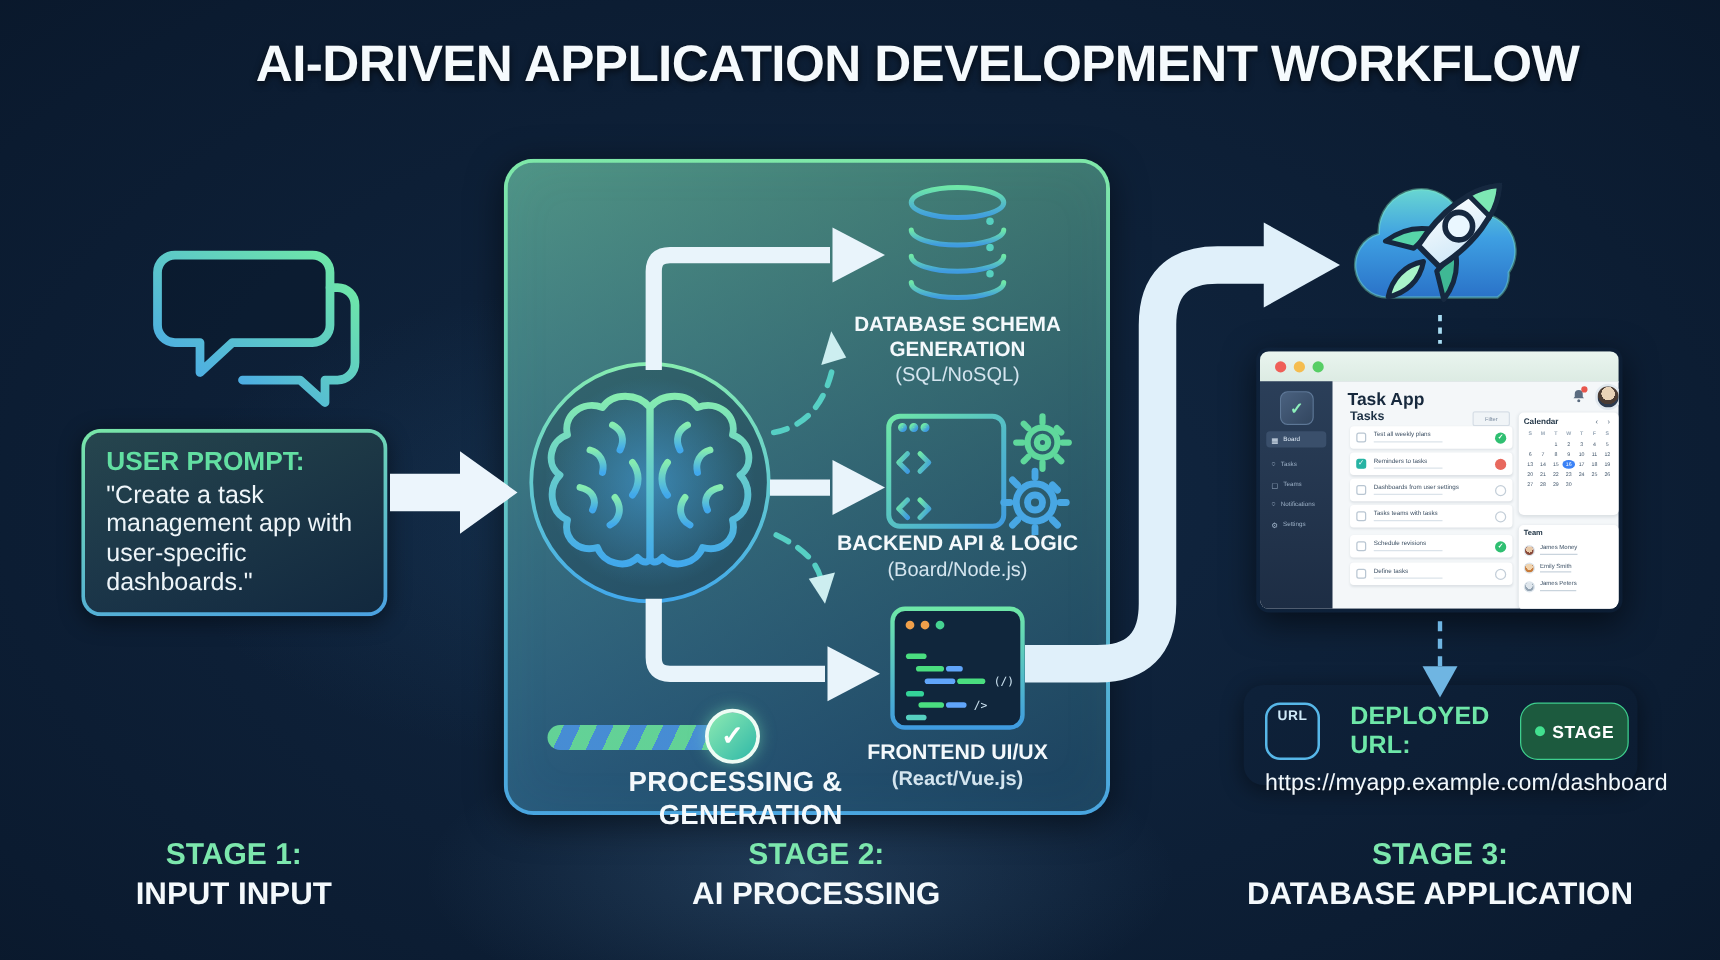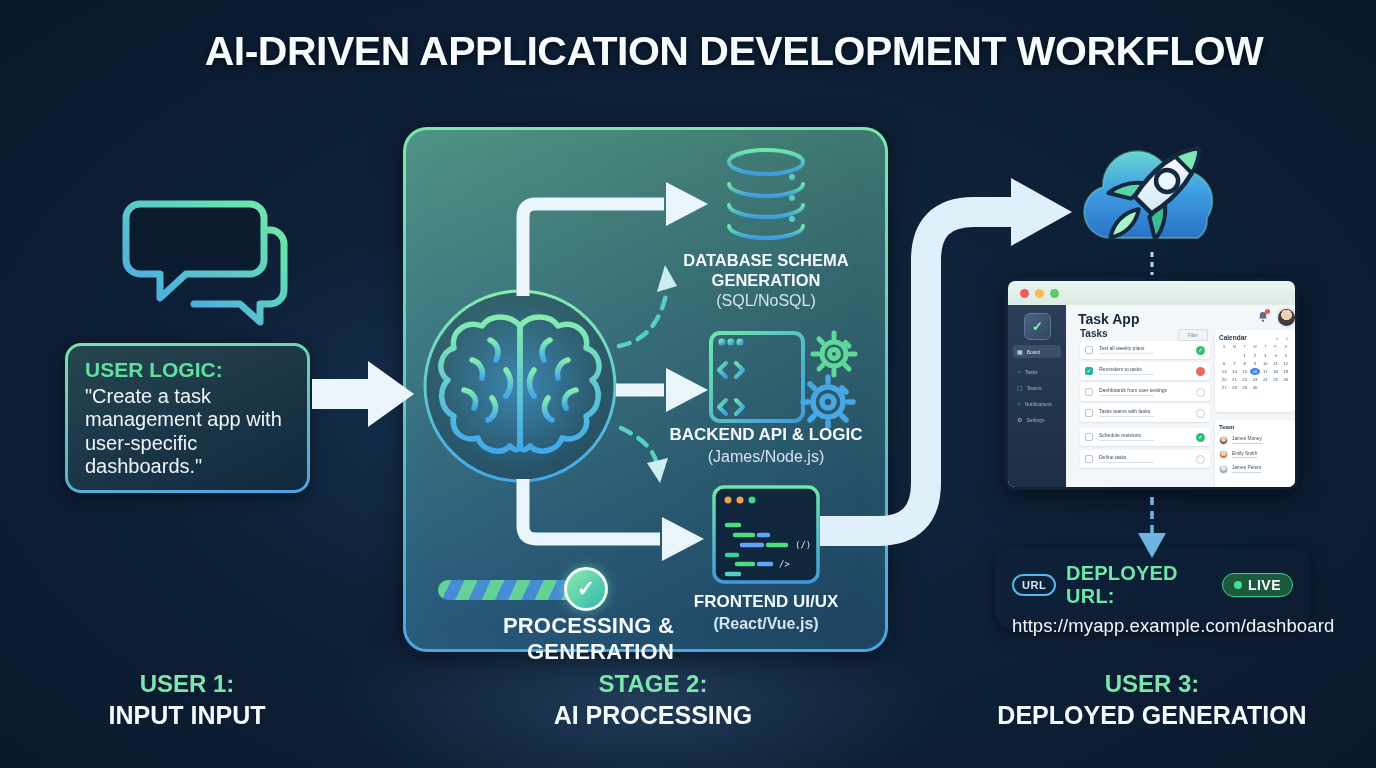--- a/index.html
+++ b/index.html
@@ -35,21 +35,21 @@
     background:linear-gradient(140deg,rgba(42,78,104,.55),rgba(14,36,58,.78)) padding-box,
                linear-gradient(180deg,#7ee8a8 0%,#49a5e0 100%) border-box;
     box-shadow:0 6px 28px rgba(0,0,0,.5), inset 0 0 40px rgba(90,200,190,.07);
   }
   .url-box{
     left:995px;top:548px;width:315px;height:80px;box-sizing:border-box;
     background:rgba(10,26,44,.88) padding-box,
                linear-gradient(170deg,#79e6a7 0%,#4aa0e2 100%) border-box;
     padding:11px 14px;box-shadow:0 4px 18px rgba(0,0,0,.45);
   }
-  .url-row1{display:flex;align-items:center;gap:10px;}
+  .url-row1{display:flex;gap:24px;}
   .url-pill{border:2px solid #57b7e8;border-radius:12px;color:#cfe9f8;font-size:11px;font-weight:800;padding:3px 8px;letter-spacing:.5px;}
   .url-heading{color:#6ee7a8;font-size:20px;font-weight:800;letter-spacing:.2px;}
   .live-badge{margin-left:auto;display:flex;align-items:center;gap:6px;background:#1c5a3e;border:1px solid #3ecf8e;border-radius:14px;padding:3px 11px;}
   .live-dot{width:8px;height:8px;border-radius:50%;background:#42e08f;}
   .live-text{color:#fff;font-size:14px;font-weight:800;letter-spacing:.5px;}
   .url-text{color:#f2f8fc;font-size:18.5px;margin-top:7px;letter-spacing:.1px;}
   
   .out-label{text-align:center;color:#f4f9fc;font-weight:800;line-height:1.22;}
   .out-sub{color:#d4e5ef;font-weight:400;margin-top:1px;}
   
@@ -136,21 +136,21 @@
     <g fill="none" stroke="url(#gChat)" stroke-width="7" stroke-linejoin="round" stroke-linecap="round">
       <path d="M152,42 h6 a14,14 0 0 1 14,14 v46 a14,14 0 0 1 -14,14 h-10 v18 l-20,-18 h-46"></path>
       <path d="M28,16 h110 a14,14 0 0 1 14,14 v42 a14,14 0 0 1 -14,14 h-64 l-26,24 v-24 h-20 a14,14 0 0 1 -14,-14 v-42 a14,14 0 0 1 14,-14 z" fill="rgba(10,24,40,.35)"></path>
       <path d="M36,38 h86"></path>
         <path d="M36,54 h86"></path>
         <path d="M36,70 h52"></path>
     </g>
   </svg>
 
   <div class="abs gbox prompt-box">
-    <div class="prompt-heading">USER LOGIC:</div>
+    <div class="prompt-heading">USER PROMPT:</div>
     <div class="prompt-text">"Create a task management app with user-specific dashboards."</div>
   </div>
 
   <div class="abs ai-panel"></div>
 
   <svg class="abs" style="left:415px;top:281px;" width="210" height="210" viewBox="0 0 210 210">
     <defs>
       <linearGradient id="gBrain" x1="0" y1="0" x2="0" y2="1">
         <stop offset="0" stop-color="#86ecb0"></stop>
           <stop offset="1" stop-color="#41a8ec"></stop>
@@ -249,21 +249,21 @@
         <path d="M-20,0 h-5"></path>
         <path d="M20,0 h5"></path>
       <path d="M-14,-14 l-4,-4"></path>
         <path d="M14,-14 l4,4"></path>
         <path d="M-14,14 l-4,4"></path>
         <path d="M14,14 l4,4"></path>
     </g>
   </svg>
   <div class="abs out-label" style="left:656px;top:425px;width:220px;font-size:17px;">
     <div>BACKEND API &amp; LOGIC</div>
-    <div class="out-sub" style="font-size:16px;">(James/Node.js)</div>
+    <div class="out-sub" style="font-size:16px;">(Board/Node.js)</div>
   </div>
 
   <svg class="abs" style="left:711px;top:484px;" width="110" height="101" viewBox="0 0 110 101">
     <defs>
         <linearGradient id="gFe" x1="0" y1="0" x2="0" y2="1">
       <stop offset="0" stop-color="#6ee7a8"></stop>
           <stop offset="1" stop-color="#3f9be0"></stop>
     </linearGradient>
       </defs>
     <rect x="3" y="3" width="104" height="95" rx="10" fill="#10263c" stroke="url(#gFe)" stroke-width="3.5"></rect>
@@ -468,37 +468,37 @@
       </div>
     </div>
   </div>
 
   <div class="abs gbox url-box">
     <div class="url-row1">
       <span class="url-pill">URL</span>
       <span class="url-heading">DEPLOYED URL:</span>
       <span class="live-badge">
         <span class="live-dot"></span>
-        <span class="live-text">LIVE</span>
+        <span class="live-text">STAGE</span>
       </span>
     </div>
     <div class="url-text">https://myapp.example.com/dashboard</div>
   </div>
 
   <div class="abs stage-label" style="left:37px;top:670px;width:300px;">
-    <div class="stage-line1">USER 1:</div>
+    <div class="stage-line1">STAGE 1:</div>
     <div class="stage-line2">INPUT INPUT</div>
   </div>
   <div class="abs stage-label" style="left:503px;top:670px;width:300px;">
     <div class="stage-line1">STAGE 2:</div>
     <div class="stage-line2">AI PROCESSING</div>
   </div>
   <div class="abs stage-label" style="left:962px;top:670px;width:380px;">
-    <div class="stage-line1">USER 3:</div>
-    <div class="stage-line2">DEPLOYED GENERATION</div>
+    <div class="stage-line1">STAGE 3:</div>
+    <div class="stage-line2">DATABASE APPLICATION</div>
   </div>
 
   <svg class="abs overlay" style="left:0;top:0;" width="1376" height="768" viewBox="0 0 1376 768">
 
     <polygon points="312,379 368,379 368,361 414,394 368,427 368,409 312,409" fill="#ecf5fc"></polygon>
 
     <g fill="none" stroke="#e9f4fb" stroke-width="13" stroke-linejoin="round">
       <path d="M523,296 L523,217 Q523,204 536,204 L664,204"></path>
       <path d="M616,390 L664,390"></path>
       <path d="M523,479 L523,526 Q523,539 536,539 L660,539"></path>

